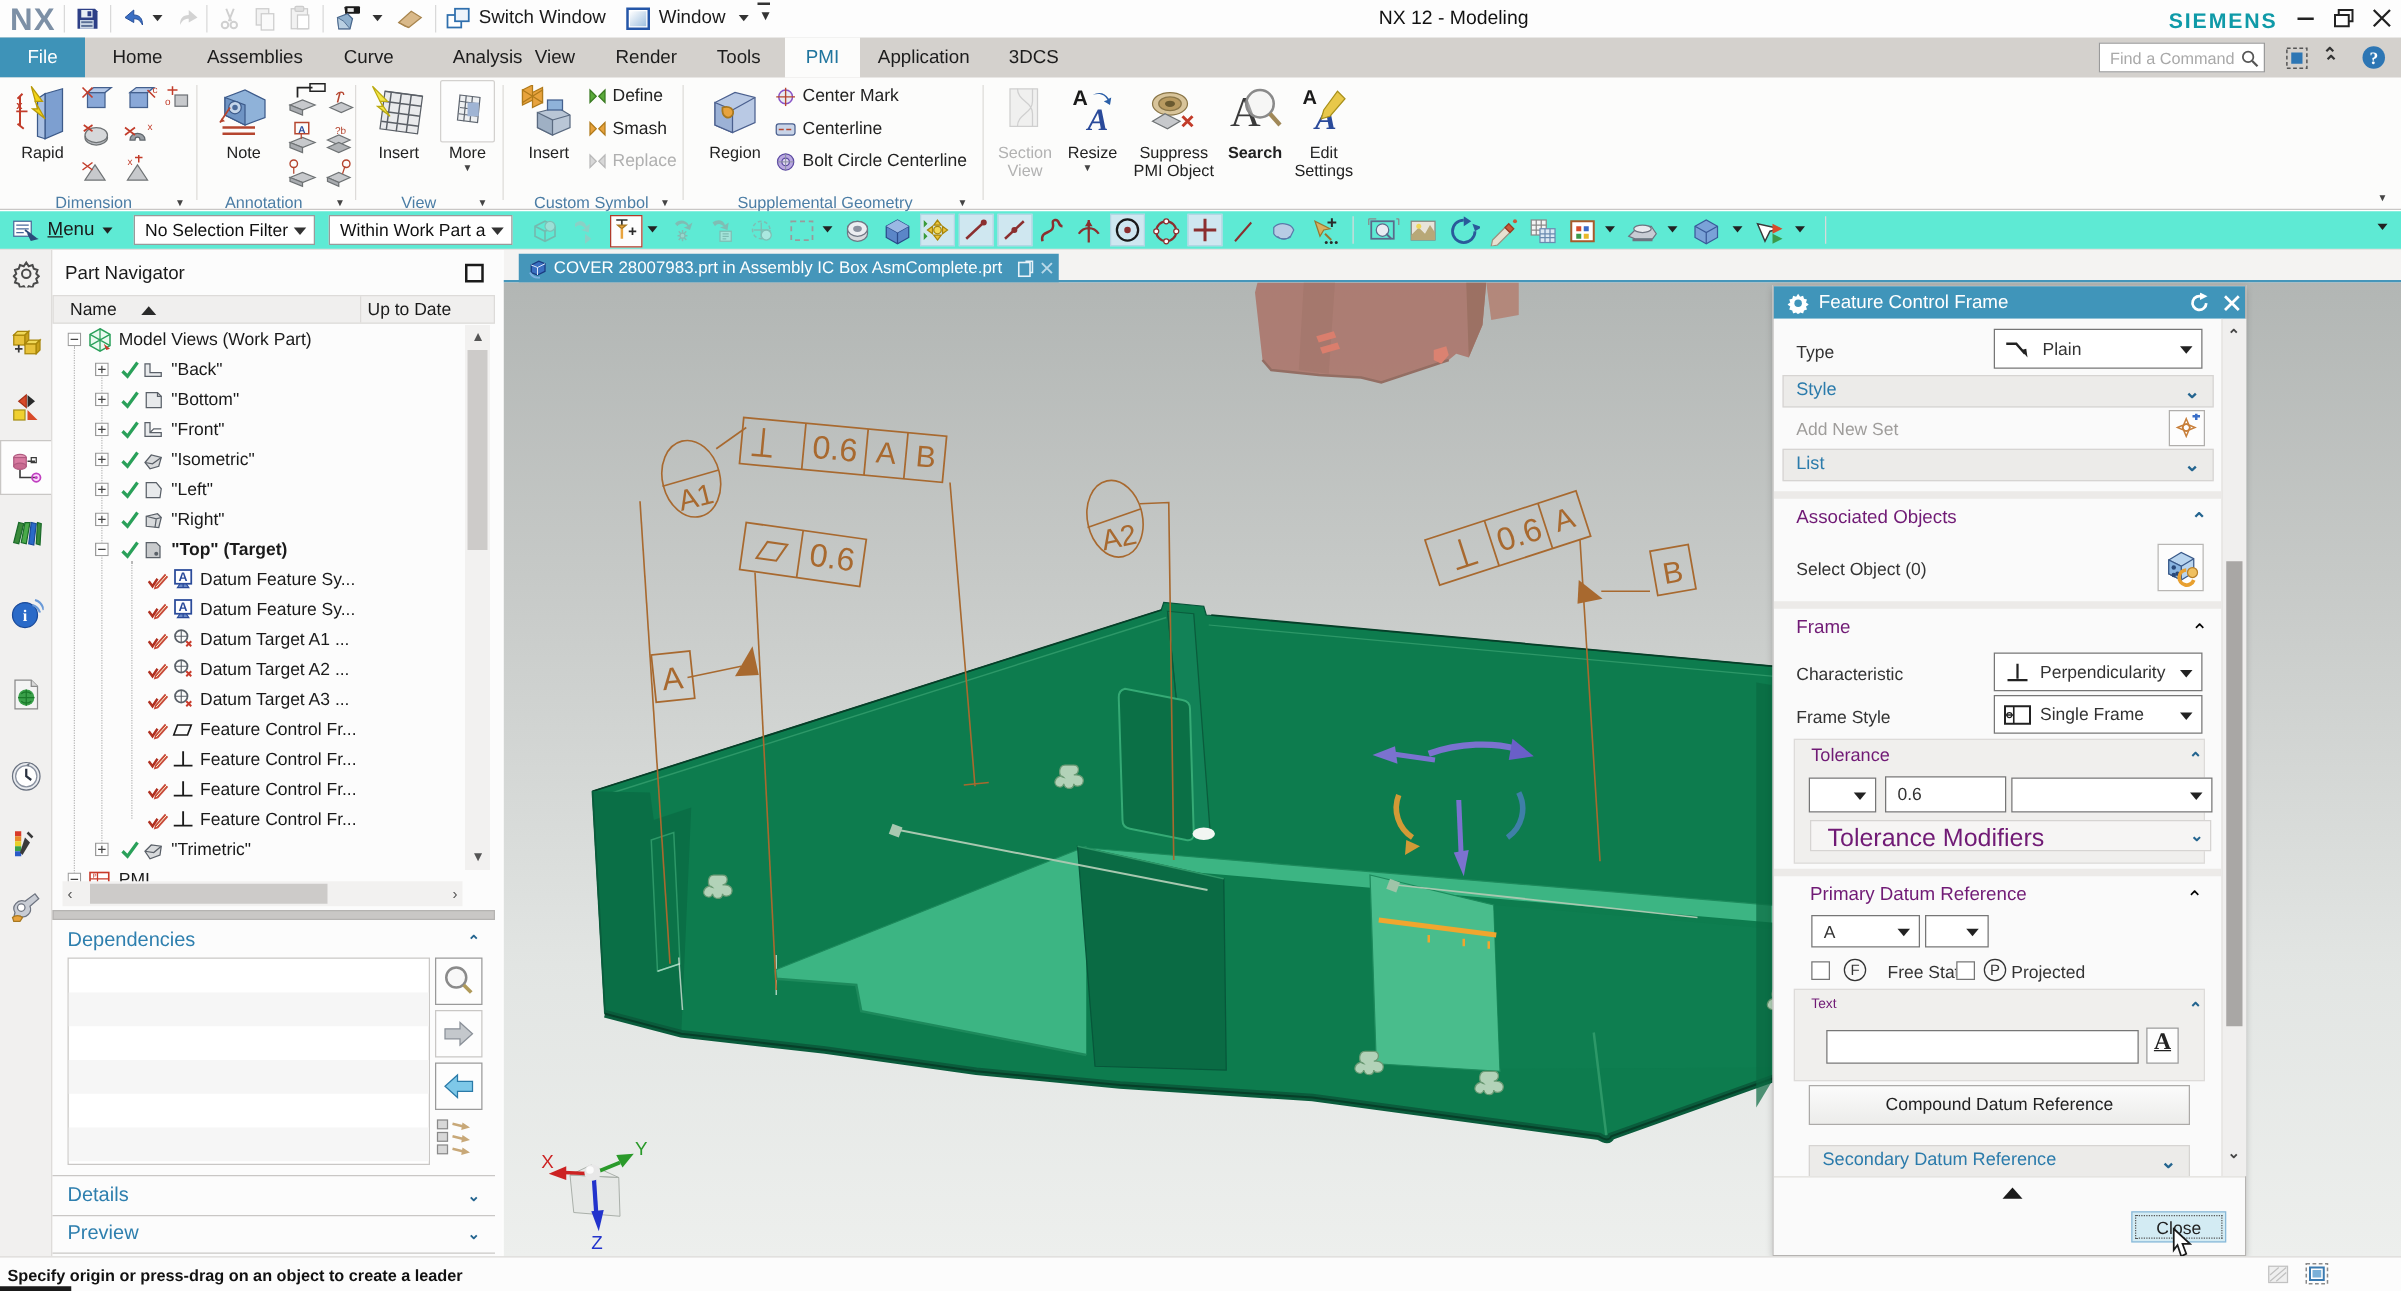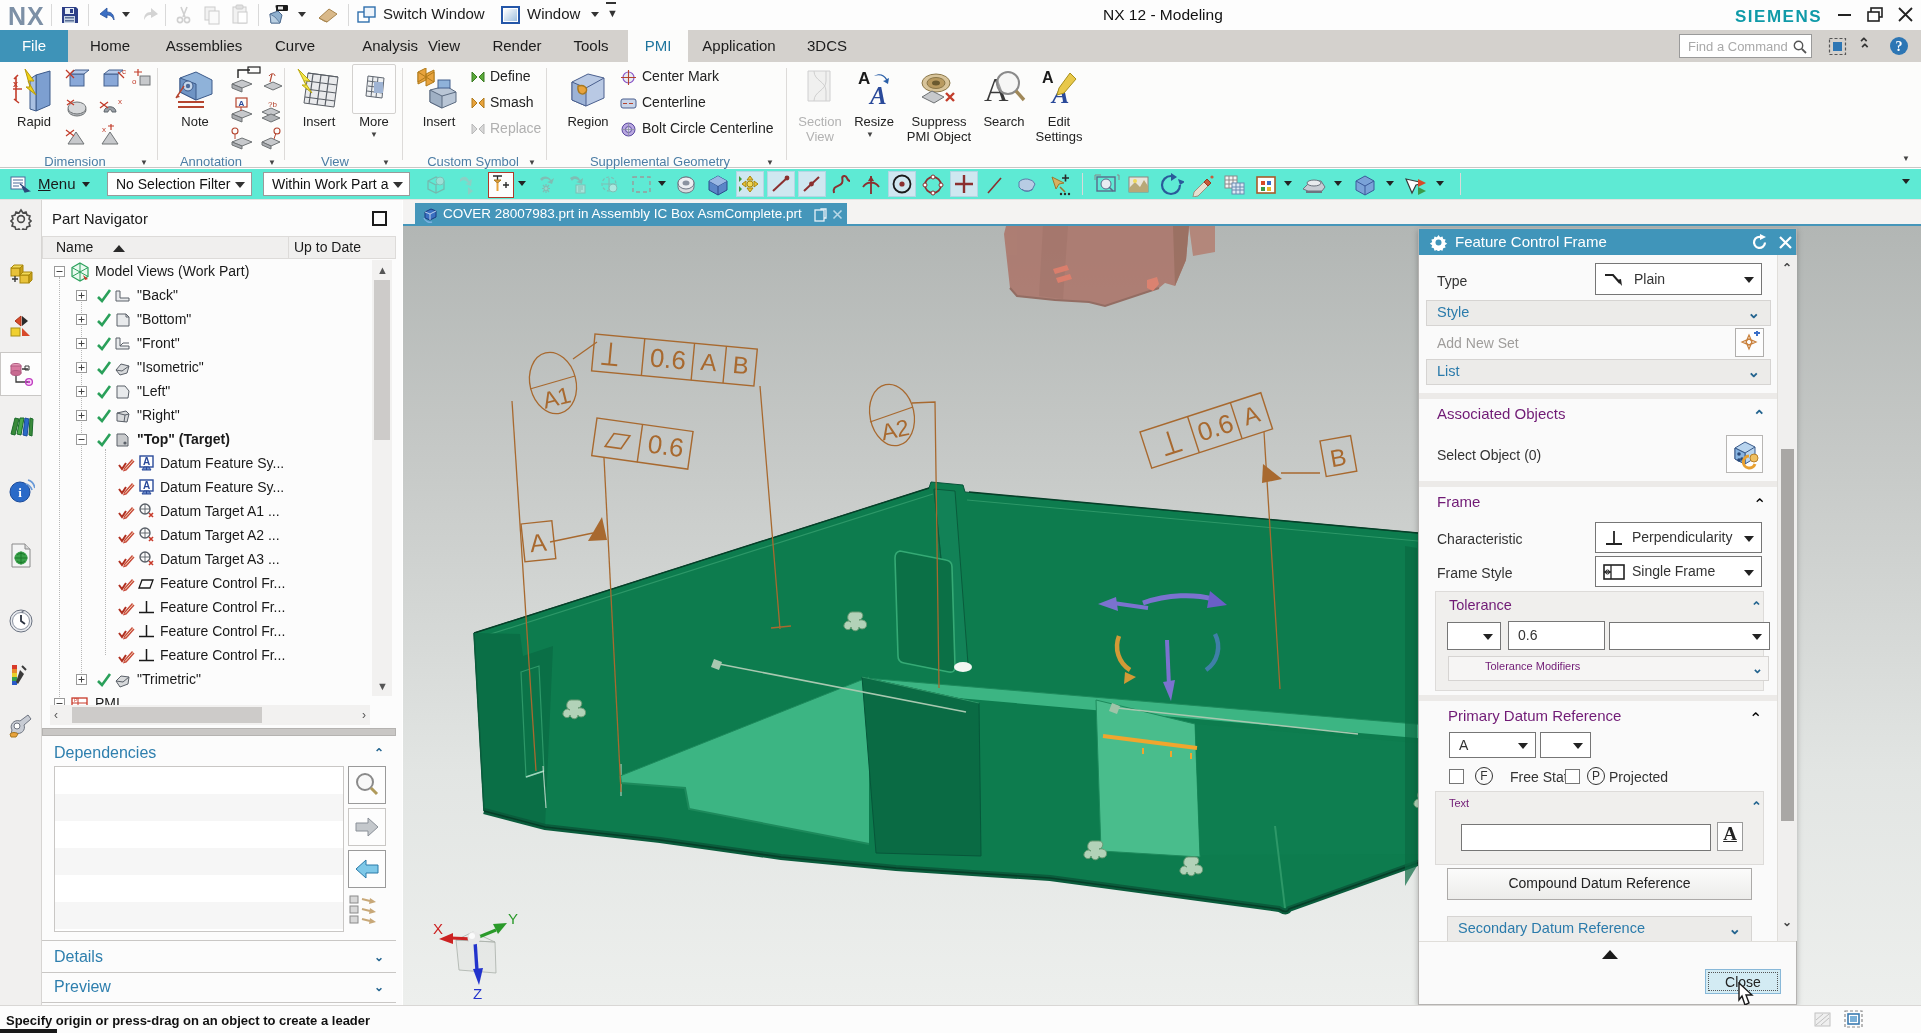--- a/index.html
+++ b/index.html
@@ -362,21 +362,21 @@
         <ellipse cx="20" cy="16" rx="4" ry="2.5" fill="#6a5a30"></ellipse>
         <path d="M30 26 l8 8 M38 26 l-8 8" stroke="#c23c2a" stroke-width="2.4"></path>
         <path d="M6 30 l10 -6 12 6 -10 6 z" fill="#c7c9cc" stroke="#6e7274"></path>
       </svg>
     <div class="biglabel" style="left:906px;top:52px;width:66px;line-height:15px;">Suppress<br>PMI Object</div>
     <svg class="abs" style="left:982px;top:5px;" width="44" height="44" viewBox="0 0 44 44">
         <text x="2" y="34" font-size="34" fill="#3a3a3a" font-family="Liberation Serif,serif">A</text>
         <circle cx="26" cy="16" r="11" fill="#f0f0f0" fill-opacity="0.55" stroke="#8a8a8a" stroke-width="2"></circle>
         <path d="M34 24 l8 9" stroke="#a08858" stroke-width="3.4"></path>
       </svg>
-    <div class="biglabel" style="left:978px;top:52px;width:52px;">Search</div>
+    <div class="biglabel" style="left:978px;top:52px;width:52px;font-weight:bold;">Search</div>
     <svg class="abs" style="left:1040px;top:5px;" width="40" height="44" viewBox="0 0 40 44">
         <text x="2" y="16" font-size="16" fill="#1a1a1a" font-weight="bold">A</text>
         <text x="12" y="36" font-size="26" font-style="italic" font-weight="bold" fill="#2a4a9a" font-family="Liberation Serif,serif">A</text>
         <path d="M30 6 l6 6 -12 14 -7 2 2 -7 z" fill="#e8c84a" stroke="#a8901a"></path>
       </svg>
     <div class="biglabel" style="left:1028px;top:52px;width:62px;line-height:15px;">Edit<br>Settings</div>
     <div class="garr" style="left:1902px;top:92px;">▼</div>
   </div>
   <div id="toolrow">
     <svg class="abs" style="left:10px;top:7px;" width="22" height="17" viewBox="0 0 22 17">
@@ -1178,21 +1178,21 @@
         <div class="dcombo" style="left:11px;top:30px;width:54px;height:28px;background:#fff;">
             <div class="da"></div>
           </div>
         <div class="dcombo" style="left:72px;top:29px;width:97px;height:29px;">
             <div class="dlabel" style="left:9px;top:5px;">0.6</div>
           </div>
         <div class="dcombo" style="left:173px;top:30px;width:161px;height:28px;">
             <div class="da"></div>
           </div>
         <div class="abs" style="left:12px;top:64px;width:321px;height:25px;background:#f6f5f4;border:1px solid #d6d4d2;">
-          <div class="dhead" style="left:13px;top:3px;font-size:11px;margin-left:23px;">Tolerance Modifiers</div>
+          <div class="dhead" style="left:13px;top:3px;font-size:20px;">Tolerance Modifiers</div>
           <div class="gc abs" style="left:303px;top:4px;font-size:13px;font-weight:bold;color:#23648f;">⌄</div>
         </div>
       </div>
       <div class="dsec" style="top:440px;"></div>
       <div class="dhead" style="left:29px;top:452px;">Primary Datum Reference</div>
       <div class="gc abs" style="left:330px;top:454px;">⌃</div>
       <div class="dcombo" style="left:30px;top:477px;width:87px;height:26px;">
           <div class="dlabel" style="left:9px;top:4px;">A</div>
           <div class="da"></div>
         </div>

